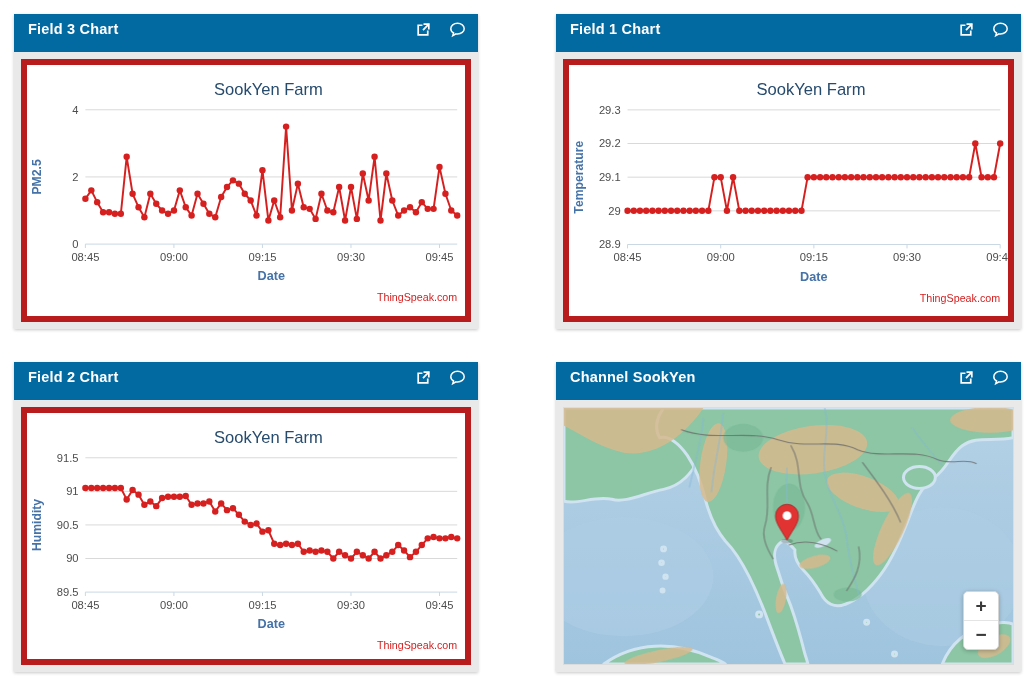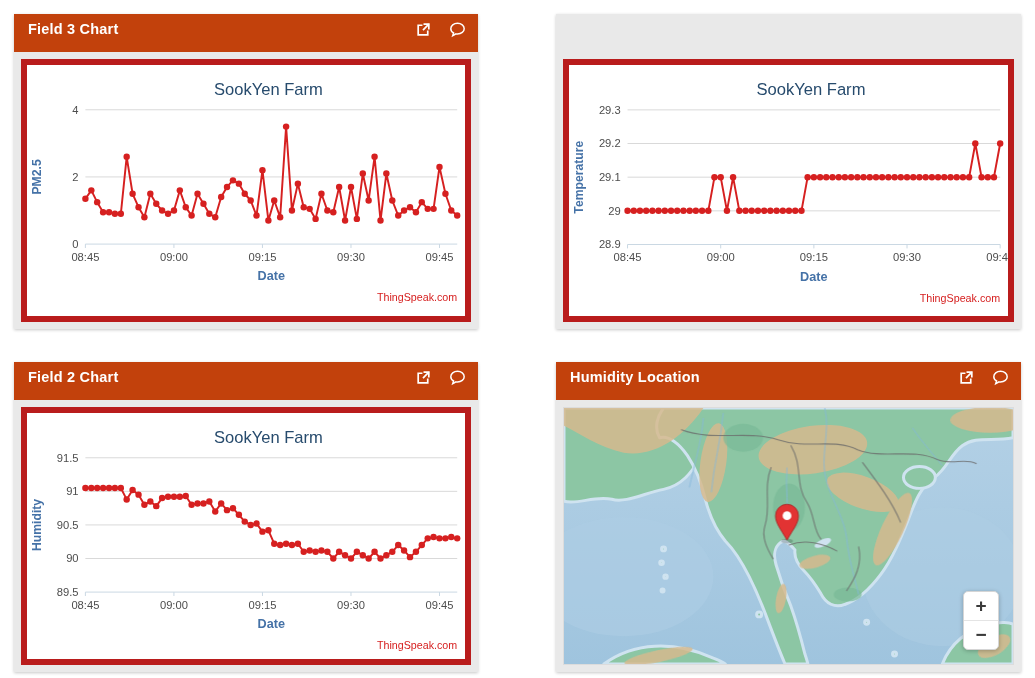--- a/index.html
+++ b/index.html
@@ -1,18 +1,18 @@
 <!DOCTYPE html>
 <html><head>
 <meta charset="utf-8">
 <style>
   html,body{margin:0;padding:0;background:#ffffff;font-family:"Liberation Sans",sans-serif;}
   .stage{position:relative;width:1035px;height:678px;background:#ffffff;overflow:hidden;}
   .panel{position:absolute;background:#e9e9e9;box-shadow:0 1px 3px rgba(0,0,0,.22);}
-  .panel-header{height:38px;background:#c2410c;display:flex;align-items:center;padding:0 12px 8px 14px;box-sizing:border-box;}
+  .panel-header{height:38px;background:#0369a1;display:flex;align-items:center;padding:0 12px 8px 14px;box-sizing:border-box;}
   .panel-title{color:#fff;font-size:14.5px;font-weight:bold;letter-spacing:.2px;flex:1;
     white-space:nowrap;overflow:hidden;}
   .hicon{width:18px;height:18px;margin-left:16px;cursor:pointer;display:flex;align-items:center;justify-content:center;}
   .hicon svg{display:block;}
   .panel-body{position:absolute;left:0;right:0;top:38px;bottom:0;padding:7px;box-sizing:border-box;}
   .chartbox{background:#fff;border:6px solid #b91c1c;width:100%;height:100%;box-sizing:border-box;overflow:hidden;}
   .chart{display:block;width:100%;}
   .mapbox{position:relative;width:100%;height:100%;overflow:hidden;border:1px solid #dcdcdc;box-sizing:border-box;}
   .mapbox svg.map{display:block;width:100%;height:100%;}
   .zoomctl{position:absolute;right:14px;bottom:14px;width:34px;background:#fff;border:1px solid #d5d5d5;
@@ -129,20 +129,35 @@
             <circle cx="423.8" cy="104.7" r="3.3" fill="#d62020"></circle>
             <circle cx="429.9" cy="132.3" r="3.3" fill="#d62020"></circle>
             <circle cx="435.9" cy="149.5" r="3.3" fill="#d62020"></circle>
             <circle cx="442.0" cy="154.7" r="3.3" fill="#d62020"></circle>
           </svg>
       </div>
     </div>
   </section>
 
   <section class="panel" style="left:556px;top:14px;width:465px;height:315px;">
+    <div class="panel-header">
+      <span class="panel-title">Field 1 Chart</span>
+      <span class="hicon">
+        <svg width="17" height="17" viewBox="0 0 16 16" fill="none" stroke="#fff" stroke-width="1.6">
+            <path d="M12 9v4H3V4h4"></path>
+            <path d="M8 3h5v5"></path>
+            <path d="M13 3L7.5 8.5"></path>
+          </svg>
+      </span>
+      <span class="hicon">
+        <svg width="17" height="17" viewBox="0 0 16 16" fill="none" stroke="#fff" stroke-width="1.4">
+            <path d="M8 2.2c-3.6 0-6.3 2.2-6.3 5 0 1.7 1 3.1 2.6 4l-.8 2.6 3.1-1.7c.5.1.9.1 1.4.1 3.6 0 6.3-2.2 6.3-5s-2.7-5-6.3-5z"></path>
+          </svg>
+      </span>
+    </div>
     <div class="panel-body">
       <div class="chartbox">
         <svg class="chart" viewBox="0 0 450 250" preserveAspectRatio="xMidYMin meet">
             <text x="248" y="31" text-anchor="middle" font-size="17" fill="#274b6d" font-family="&quot;Liberation Sans&quot;,sans-serif">SookYen Farm</text>
             <line x1="60" y1="184" x2="442" y2="184" stroke="#c9d7e2" stroke-width="1"></line>
             <text x="53" y="188" text-anchor="end" font-size="11.5" fill="#4d4d4d" font-family="&quot;Liberation Sans&quot;,sans-serif">28.9</text>
             <line x1="60" y1="149.4999999999997" x2="442" y2="149.4999999999997" stroke="#d8d8d8" stroke-width="1"></line>
             <text x="53" y="153.4999999999997" text-anchor="end" font-size="11.5" fill="#4d4d4d" font-family="&quot;Liberation Sans&quot;,sans-serif">29</text>
             <line x1="60" y1="114.99999999999939" x2="442" y2="114.99999999999939" stroke="#d8d8d8" stroke-width="1"></line>
             <text x="53" y="118.99999999999939" text-anchor="end" font-size="11.5" fill="#4d4d4d" font-family="&quot;Liberation Sans&quot;,sans-serif">29.1</text>
@@ -338,21 +353,21 @@
             <circle cx="429.9" cy="128.8" r="3.3" fill="#d62020"></circle>
             <circle cx="435.9" cy="127.4" r="3.3" fill="#d62020"></circle>
             <circle cx="442.0" cy="128.8" r="3.3" fill="#d62020"></circle>
           </svg>
       </div>
     </div>
   </section>
 
   <section class="panel" style="left:556px;top:362px;width:465px;height:310px;">
     <div class="panel-header">
-      <span class="panel-title">Humidity Location</span>
+      <span class="panel-title">Channel SookYen</span>
       <span class="hicon">
         <svg width="17" height="17" viewBox="0 0 16 16" fill="none" stroke="#fff" stroke-width="1.6">
             <path d="M12 9v4H3V4h4"></path>
             <path d="M8 3h5v5"></path>
             <path d="M13 3L7.5 8.5"></path>
           </svg>
       </span>
       <span class="hicon">
         <svg width="17" height="17" viewBox="0 0 16 16" fill="none" stroke="#fff" stroke-width="1.4">
             <path d="M8 2.2c-3.6 0-6.3 2.2-6.3 5 0 1.7 1 3.1 2.6 4l-.8 2.6 3.1-1.7c.5.1.9.1 1.4.1 3.6 0 6.3-2.2 6.3-5s-2.7-5-6.3-5z"></path>

